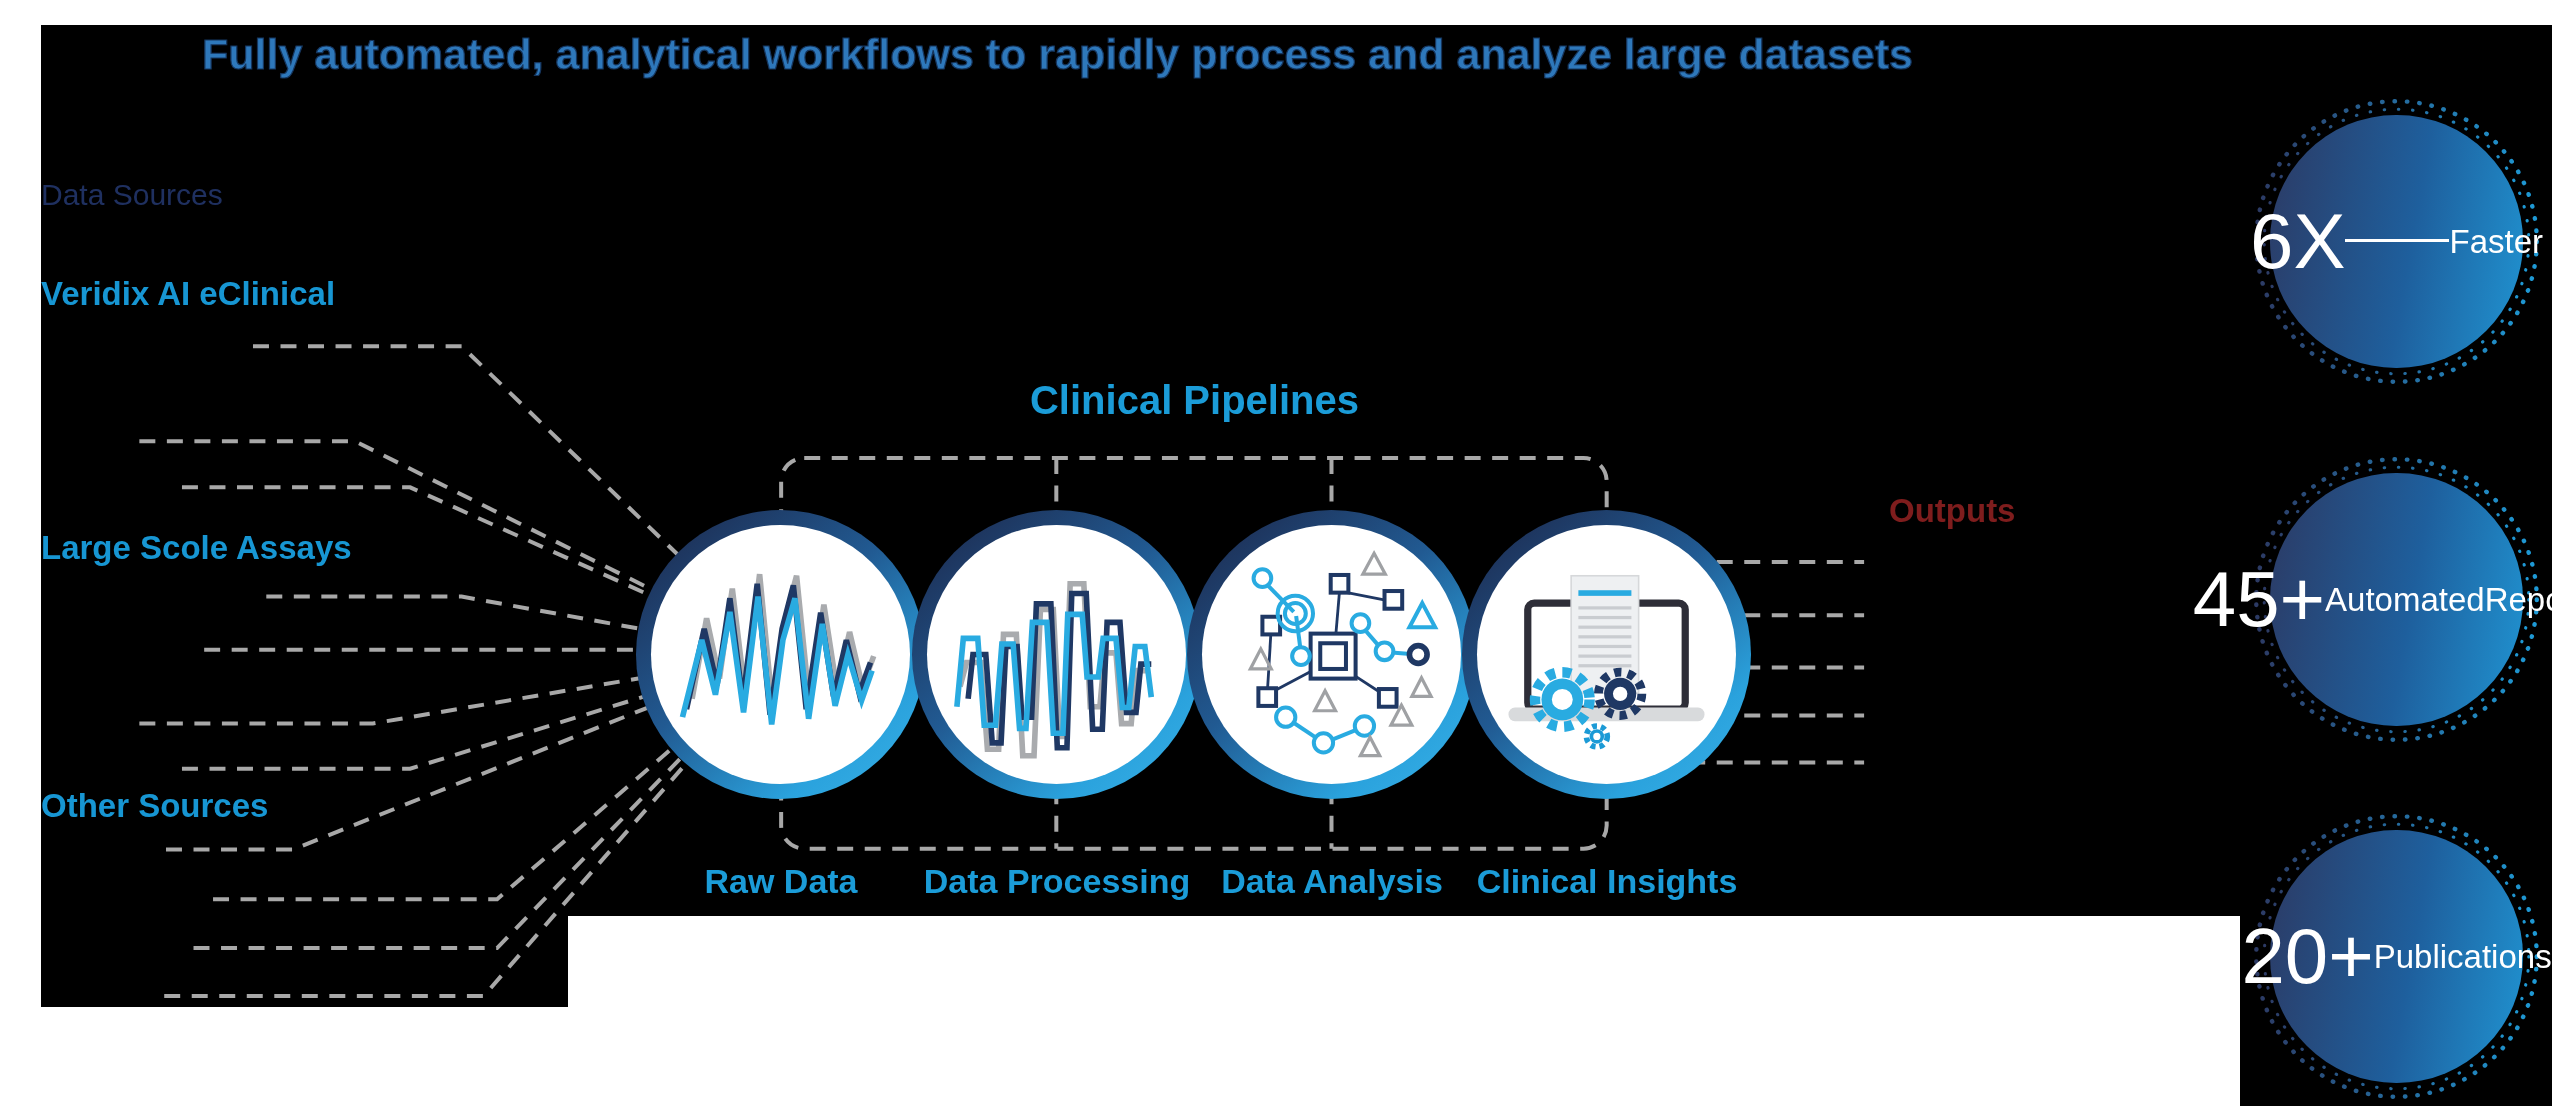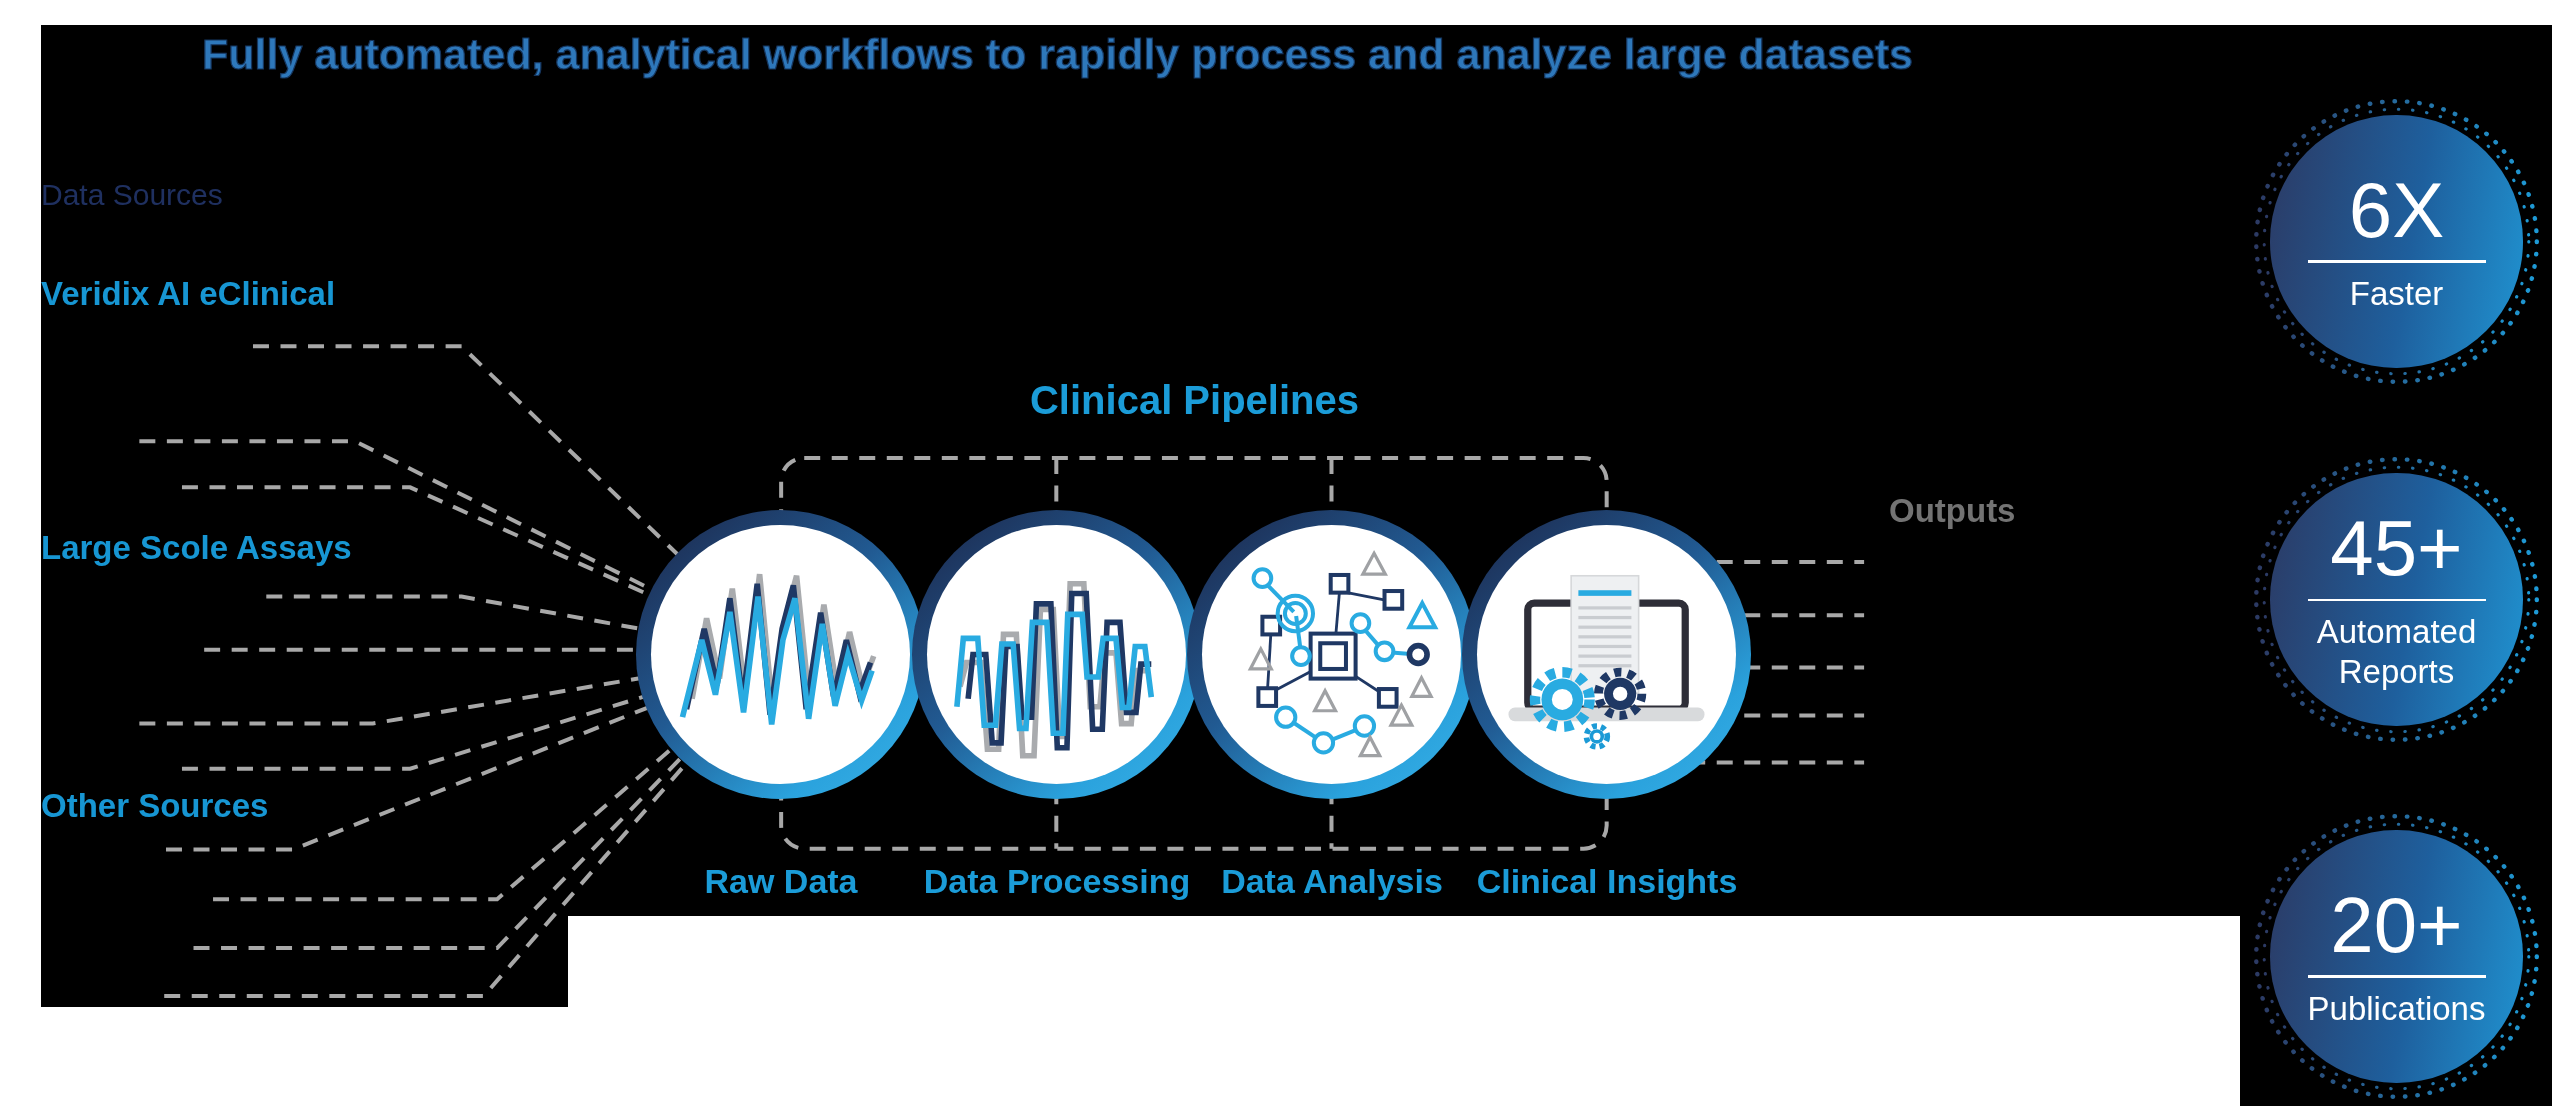--- a/index.html
+++ b/index.html
@@ -12,37 +12,37 @@
   .overlay{position:absolute;left:0;top:0;z-index:2;pointer-events:none;}
 
   .title{position:absolute;left:202px;top:30px;width:2015px;z-index:3;
          font-size:43px;font-weight:600;letter-spacing:0px;color:#2e78bb;
          -webkit-text-stroke:1.2px #16365e;text-shadow:0 0 0.9px #16365e;}
   .ds-heading{position:absolute;left:41px;top:178px;z-index:3;font-size:30px;color:#1f3060;font-weight:500;}
   .src-label{position:absolute;left:41px;z-index:3;font-size:33px;font-weight:700;color:#1796d3;}
   #src-0{top:275px;} #src-1{top:529px;} #src-2{top:787px;}
   .pipes-heading{position:absolute;left:928px;top:378px;width:533px;z-index:3;text-align:center;
          font-size:40px;font-weight:700;color:#1b9cd8;}
-  .outputs-label{position:absolute;left:1889px;top:492px;z-index:3;font-size:33px;font-weight:700;color:#737373;}
+  .outputs-label{position:absolute;left:1889px;top:492px;z-index:3;font-size:33px;font-weight:700;color:#7f1d1d;}
 
   .pcircle{position:absolute;top:510px;width:289px;height:289px;border-radius:50%;z-index:3;
         background:linear-gradient(140deg,#1d2e54 8%,#215a92 45%,#2aa2dd 78%,#3ab2e7 100%);}
   .pcircle::after{content:"";position:absolute;inset:15px;border-radius:50%;background:#ffffff;}
   .pcircle svg{position:absolute;inset:24px;z-index:1;}
   #pc-0{left:636px;} #pc-1{left:912px;} #pc-2{left:1187px;} #pc-3{left:1462px;}
   .stage-label{position:absolute;top:862px;width:320px;z-index:3;text-align:center;
         font-size:34px;font-weight:700;color:#1b9cd8;}
   #sl-0{left:621px;} #sl-1{left:897px;} #sl-2{left:1172px;} #sl-3{left:1447px;}
 
   .badge{position:absolute;left:2250px;width:293px;height:293px;z-index:3;}
   #badge-0{top:95px;} #badge-1{top:453px;} #badge-2{top:810px;}
   .badge-ring{position:absolute;left:0;top:0;}
   .badge-circle{position:absolute;inset:20.4px;border-radius:50%;
         background:linear-gradient(100deg,#2c3a64 0%,#1e5f9d 55%,#2094d2 100%);}
-  .badge-content{position:absolute;inset:0;display:flex;flex-direction:column;
+  .badge-content{position:absolute;inset:0;display:flex;
         align-items:center;justify-content:center;color:#ffffff;}
   .stat-value{font-size:78px;font-weight:400;line-height:1.05;}
   .stat-divider{width:178px;height:2.7px;background:#ffffff;margin:9px 0 10.7px 0;}
   .stat-label{font-size:33px;font-weight:400;line-height:1.2;}
   .stat-label:empty{display:none;}
 </style>
 </head>
 <body>
 
 <div class="stage">

